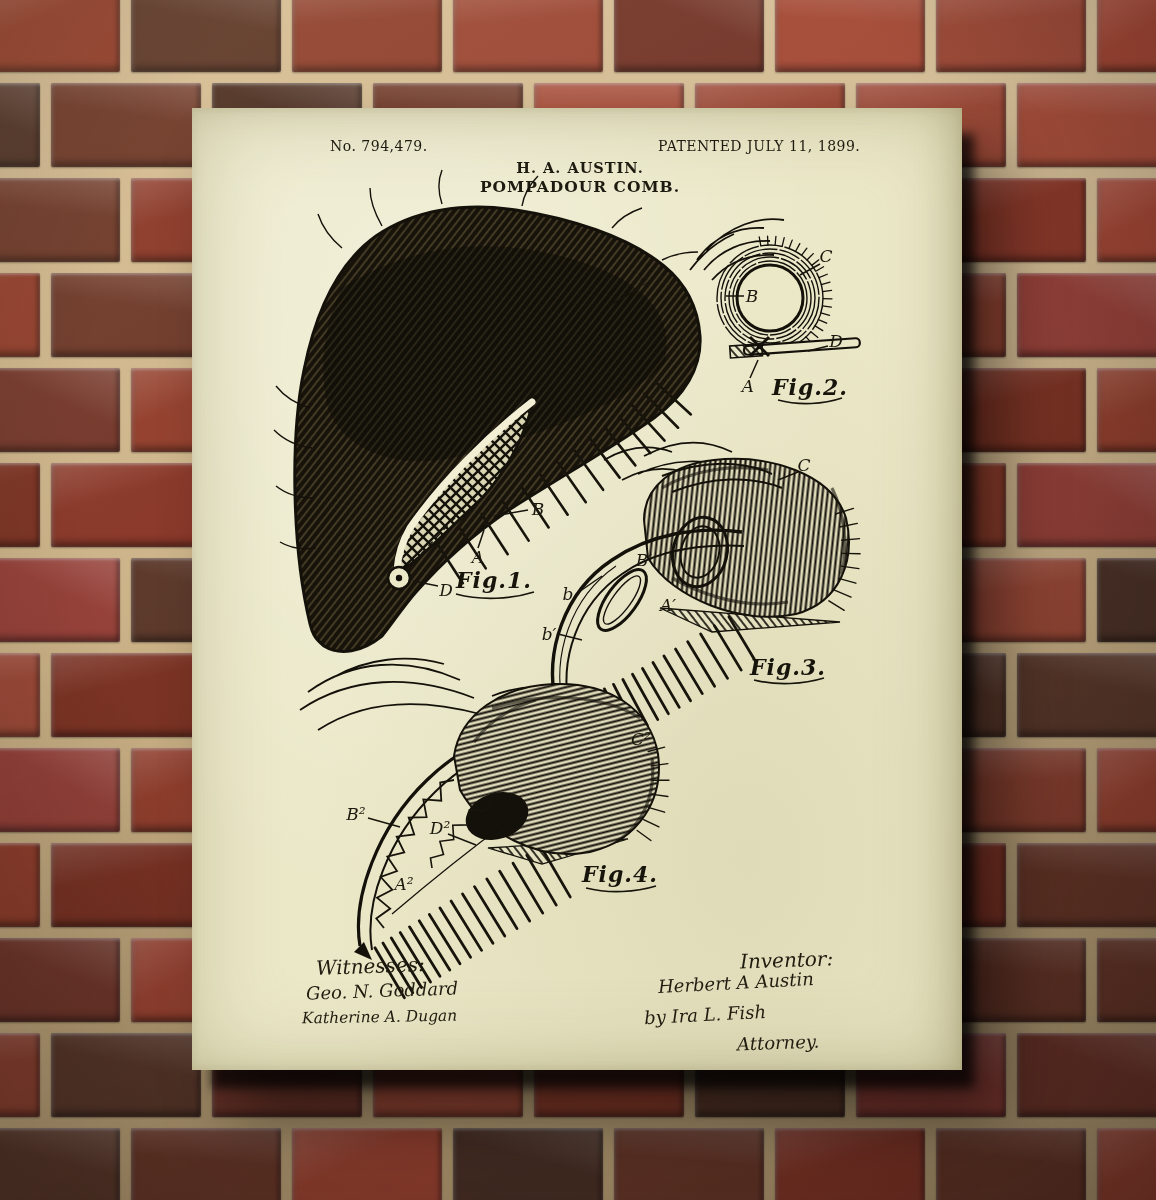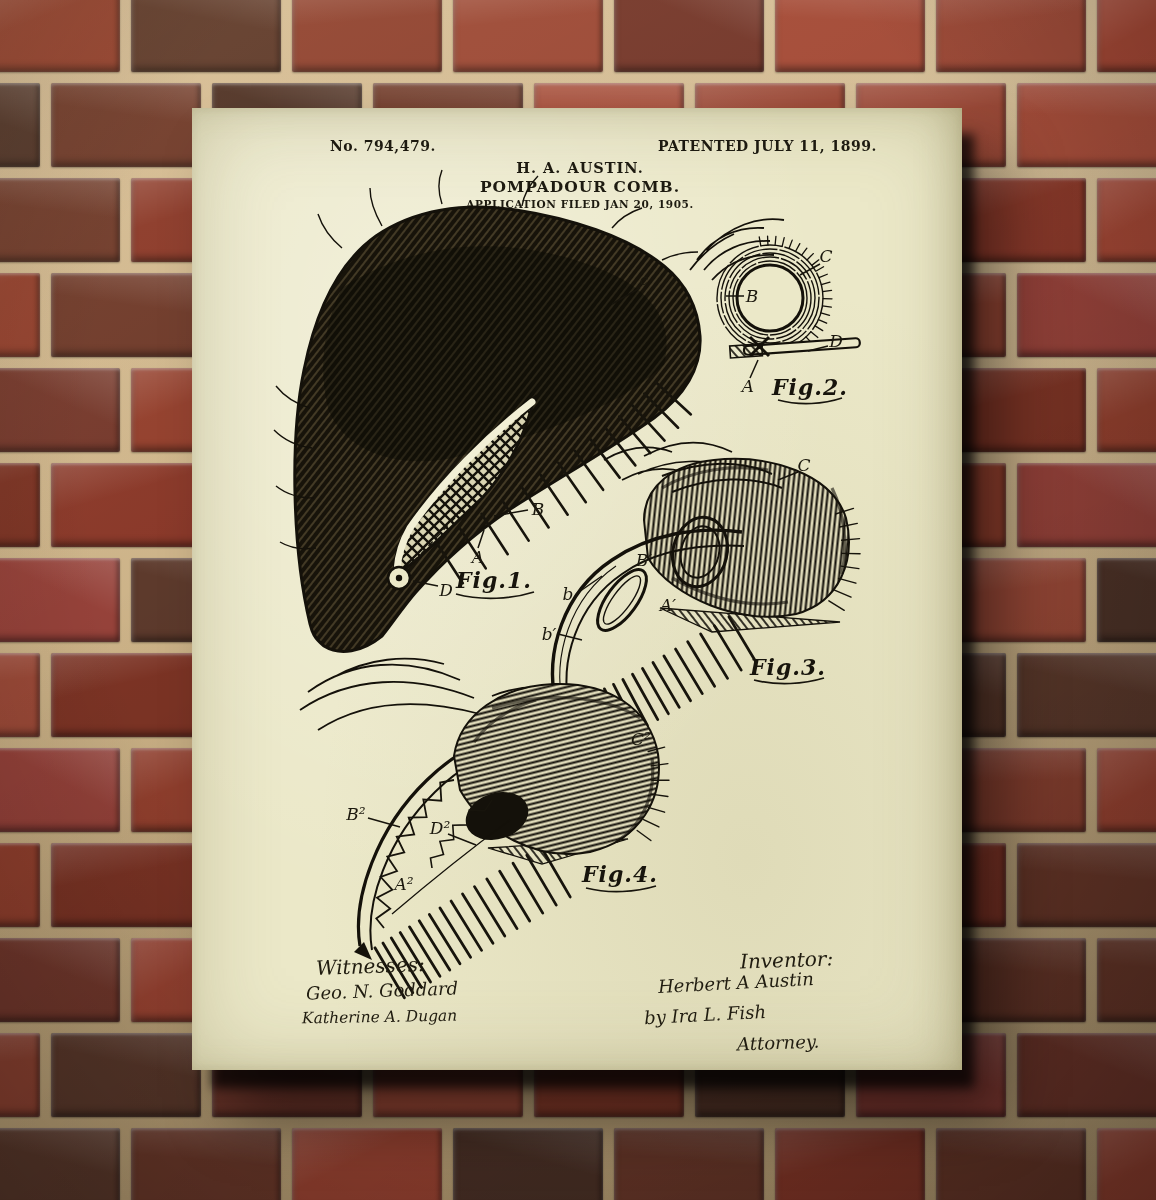--- a/index.html
+++ b/index.html
@@ -12,21 +12,21 @@
     background:linear-gradient(150deg,rgba(255,205,150,.10) 0%,rgba(0,0,0,0) 35%,rgba(0,0,0,.22) 100%),
                radial-gradient(ellipse at 48% 38%,rgba(0,0,0,0) 55%,rgba(0,0,0,.26) 100%);}
   .poster{position:absolute;left:192px;top:108px;width:770px;height:962px;
     background:
       radial-gradient(ellipse at 28% 22%,rgba(255,255,255,.30),rgba(255,255,255,0) 55%),
       radial-gradient(ellipse at 72% 78%,rgba(150,140,85,.14),rgba(150,140,85,0) 55%),
       #ebe8c8;
     box-shadow: 16px 22px 10px -4px rgba(0,0,0,.72), 38px 48px 60px rgba(0,0,0,.45),
       inset 0 0 85px rgba(118,108,58,.30), inset -18px 0 40px -14px rgba(118,108,58,.35),
       inset 0 0 10px rgba(118,108,58,.14);}
-  .hd{position:absolute;color:#1d1a10;font-family:"DejaVu Serif",serif;font-weight:bold;white-space:nowrap;}
+  .hd{position:absolute;color:#1d1a10;font-family:"DejaVu Serif",serif;font-weight:normal;white-space:nowrap;}
   .hd-no{left:138px;top:30px;font-size:14px;letter-spacing:.5px;}
   .hd-date{left:466px;top:30px;font-size:14px;letter-spacing:.5px;}
   .ctr{position:absolute;left:0;width:776px;text-align:center;color:#1d1a10;font-family:"DejaVu Serif",serif;font-weight:bold;white-space:nowrap;}
   .ctr-name{top:51px;font-size:14.5px;letter-spacing:1px;}
   .ctr-title{top:69px;font-size:15.5px;letter-spacing:1px;}
   .ctr-app{top:90px;font-size:10.5px;letter-spacing:.6px;}
   .sig{position:absolute;color:#201c10;font-family:"DejaVu Serif",serif;font-style:italic;white-space:nowrap;}
   .drawing{position:absolute;left:0;top:0;}
 </style>
 </head>
@@ -139,21 +139,20 @@
       <div class="brick" style="left: 936px; top: 1128px; width: 150px; height: 84px; background: linear-gradient(186deg, rgba(255, 255, 255, 0.15), rgba(255, 255, 255, 0) 40%), rgb(110, 58, 43);"></div>
       <div class="brick" style="left: 1097px; top: 1128px; width: 150px; height: 84px; background: linear-gradient(154deg, rgba(255, 255, 255, 0.15), rgba(255, 255, 255, 0) 40%), rgb(160, 70, 52);"></div>
     </div>
   <div class="wall-shade"></div>
 
   <div class="poster">
     <div class="hd hd-no">No. 794,479.</div>
     <div class="hd hd-date">PATENTED JULY 11, 1899.</div>
     <div class="ctr ctr-name">H. A. AUSTIN.</div>
     <div class="ctr ctr-title">POMPADOUR COMB.</div>
-    <div class="ctr ctr-app">APPLICATION FILED JAN 20, 1905.</div>
 
     <svg class="drawing" width="770" height="962" viewBox="0 0 770 962">
       <defs>
         <pattern id="hairD" width="6" height="6" patternUnits="userSpaceOnUse" patternTransform="rotate(38)">
           <rect width="6" height="6" fill="#17130a"></rect>
           <line x1="3" y1="0" x2="3" y2="6" stroke="#66593b" stroke-width="1.1"></line>
         </pattern>
         <pattern id="net" width="11" height="11" patternUnits="userSpaceOnUse">
           <rect width="11" height="11" fill="#d9d4b2"></rect>
           <path d="M0,0 L11,11 M11,0 L0,11" stroke="#14110a" stroke-width="2.4"></path>

